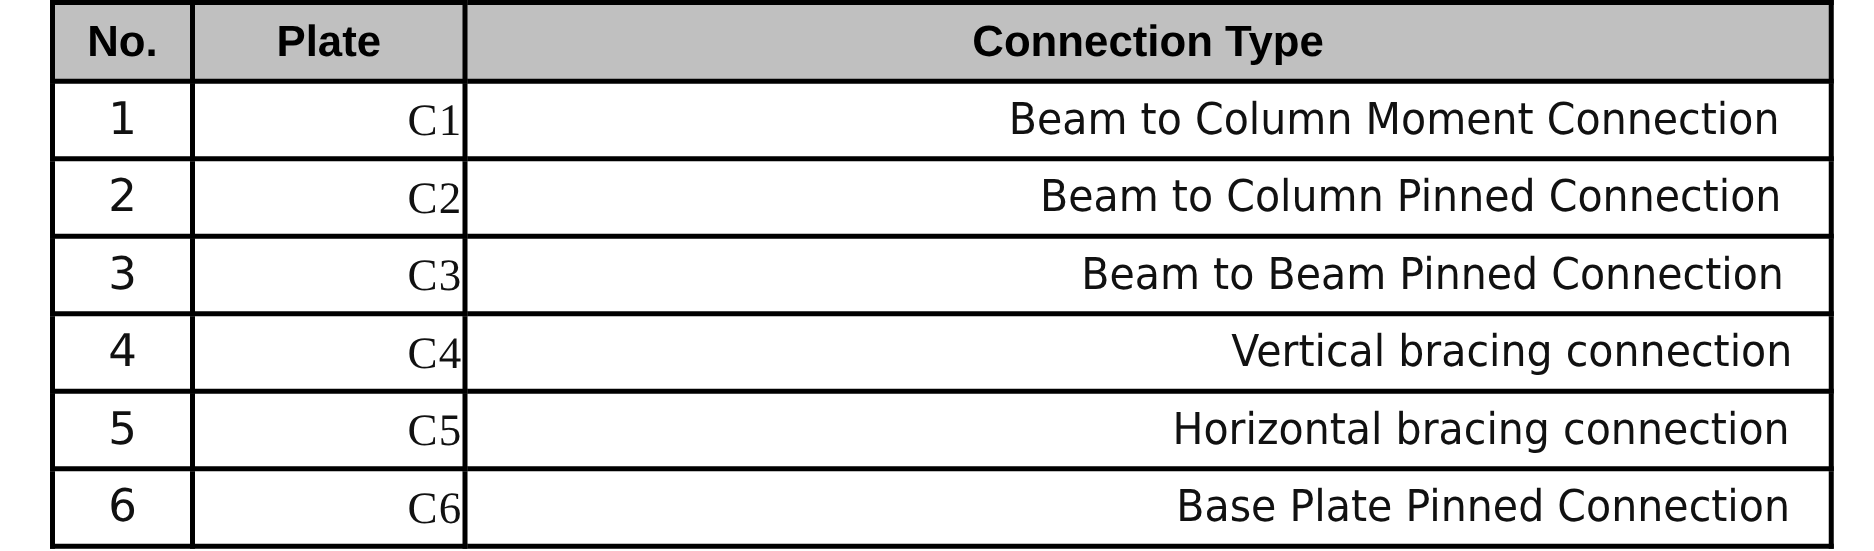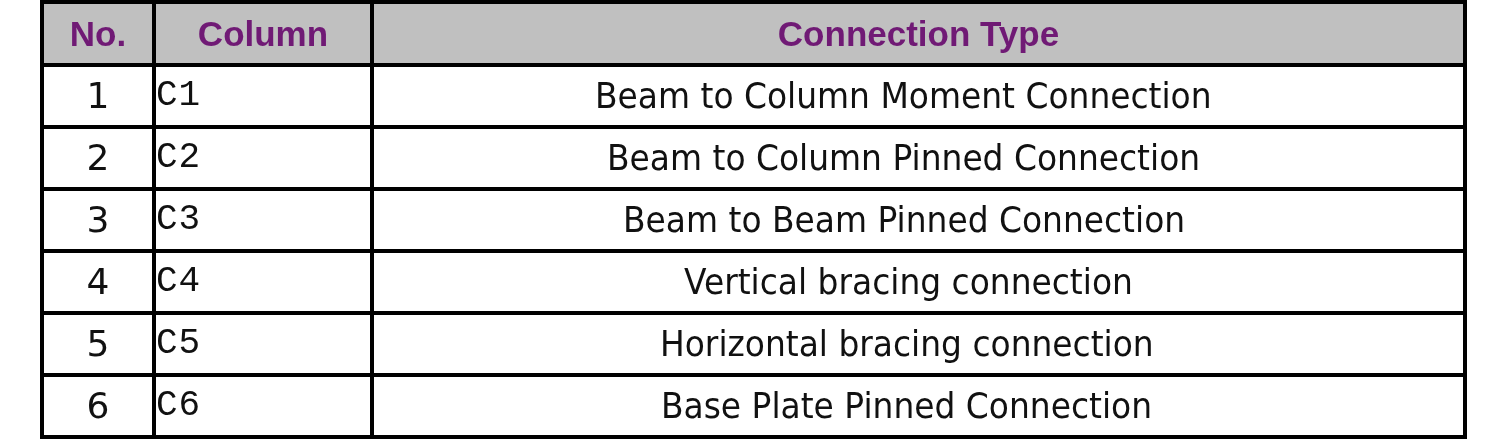--- a/index.html
+++ b/index.html
@@ -44,21 +44,21 @@
   }
 
   
   table.conn-table thead th {
     height: 63px;
     background: #c0c0c0;
     font-family: "Liberation Sans", sans-serif;
     font-weight: bold;
     font-size: 35px;
     line-height: 55px;
-    color: #701a75;
+    color: #000000;
     text-align: center;
     vertical-align: middle;
     letter-spacing: 0px;
   }
   table.conn-table thead th.th-type {
   }
 
   
   table.conn-table tbody tr {
     height: 62px;
@@ -72,27 +72,27 @@
     line-height: 54px;
     color: #111111;
     vertical-align: middle;
   }
   table.conn-table tbody td.cell-no {
     text-align: center;
     font-family: "DejaVu Sans", sans-serif;
     font-size: 36px;
   }
   table.conn-table tbody td.cell-symbol {
-    text-align: left;
-    font-family: Liberation Mono, monospace;
+    text-align: right;
+    font-family: Liberation Serif, serif;
     font-size: 36px;
     letter-spacing: 1px;
   }
   table.conn-table tbody td.cell-type {
-    text-align: center;
+    text-align: right;
     padding-left: 8px;
     font-family: "DejaVu Sans", sans-serif;
     font-size: 35px;
     transform-origin: left center;
   }
   table.conn-table tbody td.cell-type span.txt {
     display: inline-block;
     transform: scaleX(0.94);
     transform-origin: left center;
     white-space: nowrap;
@@ -106,21 +106,21 @@
   <table class="conn-table">
     <colgroup>
       <col class="col-no">
       <col class="col-symbol">
       <col class="col-type">
     </colgroup>
 
     <thead>
       <tr>
         <th class="th-no">No.</th>
-        <th class="th-symbol">Column</th>
+        <th class="th-symbol">Plate</th>
         <th class="th-type">Connection Type</th>
       </tr>
     </thead>
 
     <tbody>
 
       <tr>
         <td class="cell-no">1</td>
         <td class="cell-symbol">C1</td>
         <td class="cell-type"><span class="txt">Beam to Column Moment Connection</span></td>

